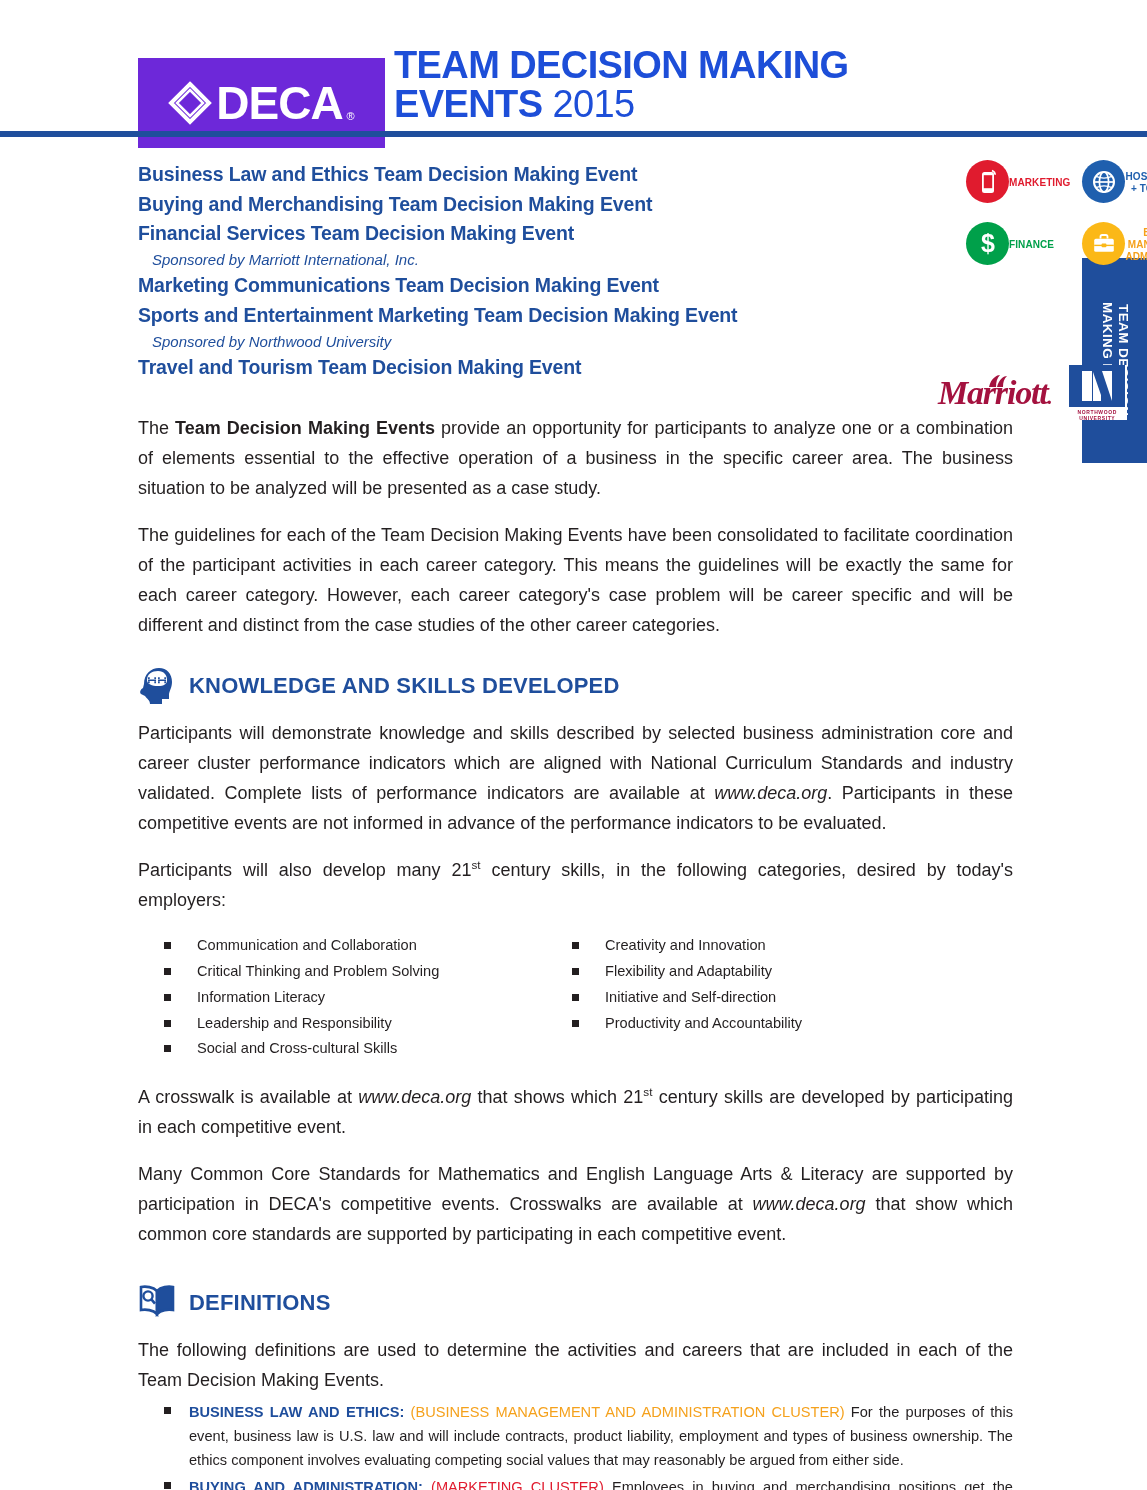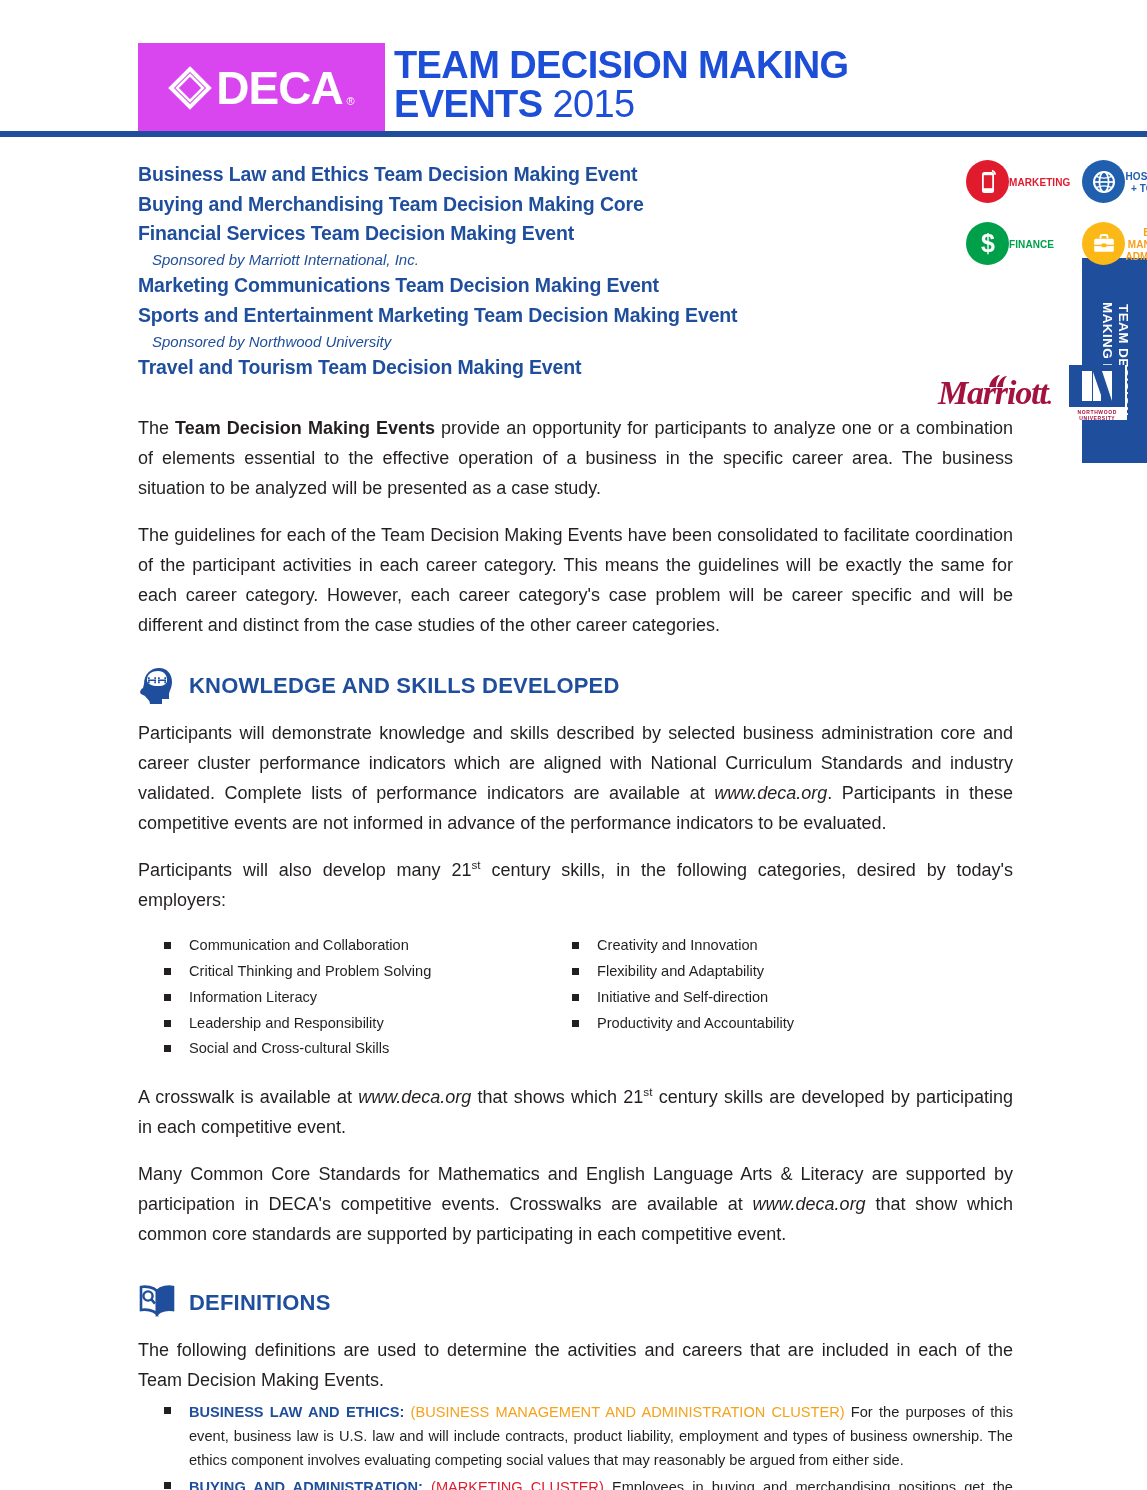--- a/index.html
+++ b/index.html
@@ -10,23 +10,23 @@
     background:#ffffff;
     font-family:"Liberation Sans", sans-serif;
     color:#231f20;
     position:relative;
     overflow:hidden;
   }
 
   
   .header { position:relative; height:137px; }
   .deca-box {
-    position:absolute; left:138px; top:43px;
+    position:absolute; left:138px; top:58px;
     width:247px; height:90px;
-    background:#d946ef;
+    background:#6d28d9;
     display:flex; align-items:center; justify-content:center;
   }
   .deca-logo { display:flex; align-items:center; gap:4px; }
   .deca-diamond { width:44px; height:44px; position:relative; }
   .deca-word {
     color:#ffffff; font-weight:bold; font-size:46px;
     letter-spacing:-1px; line-height:1; font-family:"Liberation Sans", sans-serif;
   }
   .deca-reg { color:#ffffff; font-size:11px; align-self:flex-end; margin-bottom:4px; }
   .header-title {
@@ -123,21 +123,21 @@
     font-weight:bold; letter-spacing:0.2px;
   }
   .head-icon { width:38px; height:40px; flex:none; }
 
   
   .skills {
     display:grid; grid-template-columns:400px 1fr;
     column-gap:8px; margin:8px 0 20px 26px;
   }
   .skill-item {
-    display:flex; align-items:baseline; gap:18px;
+    display:flex; align-items:baseline; gap:26px;
     font-size:14.6px; line-height:1.57; padding:1.5px 0;
   }
   .sq { width:7px; height:7px; background:#231f20; flex:none; position:relative; top:-1px; }
 
   
   .def-list { margin:6px 0 0 26px; }
   .def-item {
     display:flex; gap:18px; font-size:14.6px; line-height:1.64;
     text-align:justify; margin-bottom:3px;
   }
@@ -173,21 +173,21 @@
 
 <div class="side-tab">
   <div class="side-tab-text">TEAM DECISION
 MAKING EVENTS</div>
 </div>
 
 <div class="content">
 
   <div class="events-wrap">
     <div class="event-line">Business Law and Ethics Team Decision Making Event</div>
-    <div class="event-line">Buying and Merchandising Team Decision Making Core</div>
+    <div class="event-line">Buying and Merchandising Team Decision Making Event</div>
     <div class="event-line">Financial Services Team Decision Making Event</div>
     <div class="sponsor-line">Sponsored by Marriott International, Inc.</div>
     <div class="event-line">Marketing Communications Team Decision Making Event</div>
     <div class="event-line">Sports and Entertainment Marketing Team Decision Making Event</div>
     <div class="sponsor-line">Sponsored by Northwood University</div>
     <div class="event-line">Travel and Tourism Team Decision Making Event</div>
 
     <div class="cluster-panel">
       <div class="cluster-grid">
         <div class="cluster-cell">

